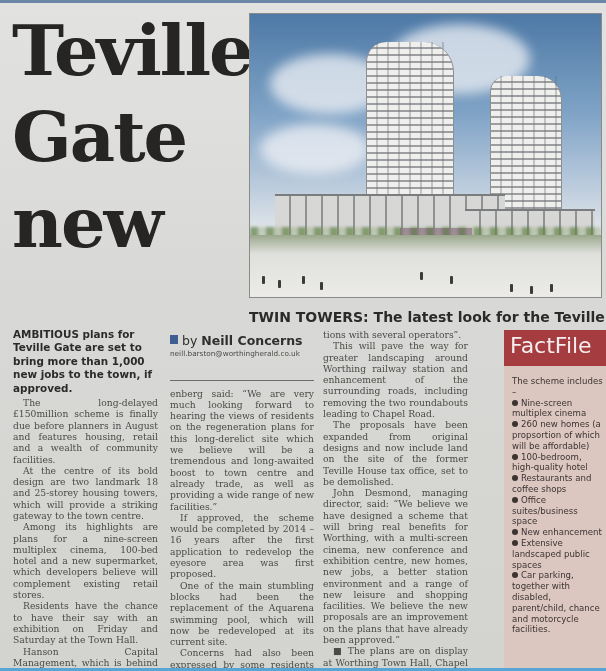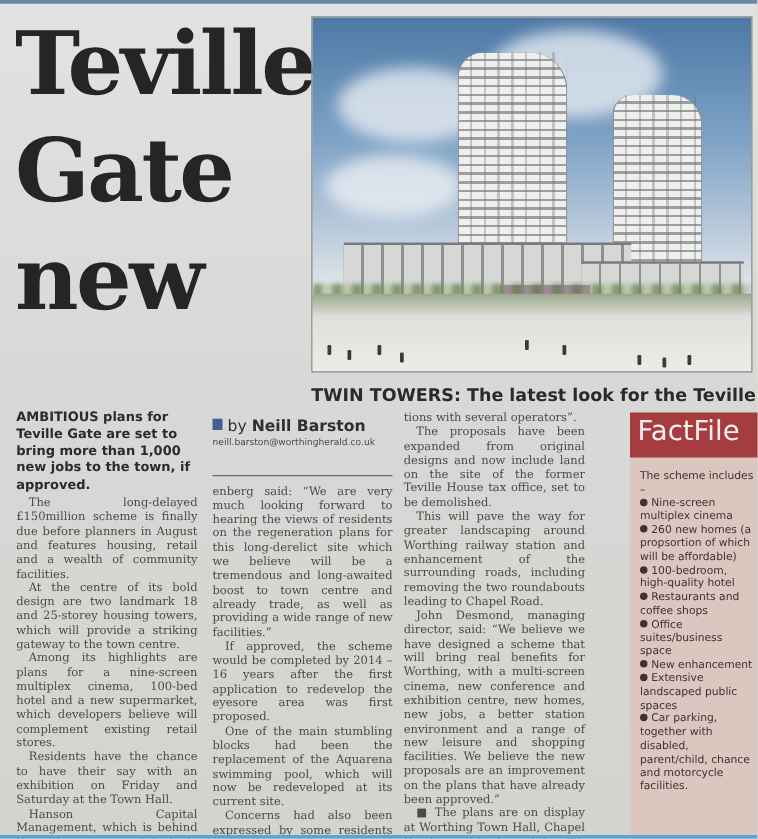--- a/index.html
+++ b/index.html
@@ -119,34 +119,34 @@
     <p>Among its highlights are plans for a nine-screen multiplex cinema, 100-bed hotel and a new supermarket, which developers believe will complement existing retail stores.</p>
     <p>Residents have the chance to have their say with an exhibition on Friday and Saturday at the Town Hall.</p>
     <p>Hanson Capital Management, which is behind the scheme, is confident its plans are viable after its previous attempt to develop the site stalled in 2006.</p>
 
   </div>
 
   <div class="col c2">
     <div class="byline">
       <span class="sq"></span>
       <span>by</span>
-      <b>Neill Barston</b>
+      <b>Neill Concerns</b>
     </div>
     <div class="email">neill.barston@worthingherald.co.uk</div>
     <p class="noindent">enberg said: “We are very much looking forward to hearing the views of residents on the regeneration plans for this long-derelict site which we believe will be a tremendous and long-awaited boost to town centre and already trade, as well as providing a wide range of new facilities.”</p>
     <p>If approved, the scheme would be completed by 2014 – 16 years after the first application to redevelop the eyesore area was first proposed.</p>
     <p>One of the main stumbling blocks had been the replacement of the Aquarena swimming pool, which will now be redeveloped at its current site.</p>
     <p>Concerns had also been expressed by some residents over the potential arrival of a second major Tesco store.</p>
 
   </div>
 
   <div class="col c3">
     <p class="noindent">tions with several operators”.</p>
+    <p>This will pave the way for greater landscaping around Worthing railway station and enhancement of the surrounding roads, including removing the two roundabouts leading to Chapel Road.</p>
     <p>The proposals have been expanded from original designs and now include land on the site of the former Teville House tax office, set to be demolished.</p>
-    <p>This will pave the way for greater landscaping around Worthing railway station and enhancement of the surrounding roads, including removing the two roundabouts leading to Chapel Road.</p>
     <p>John Desmond, managing director, said: “We believe we have designed a scheme that will bring real benefits for Worthing, with a multi-screen cinema, new conference and exhibition centre, new homes, new jobs, a better station environment and a range of new leisure and shopping facilities. We believe the new proposals are an improvement on the plans that have already been approved.”</p>
     <p>■ The plans are on display at Worthing Town Hall, Chapel Road on Friday, July 23, 9.30am-5pm and Saturday, July 24 10am-1pm.</p>
   </div>
 
   <div class="factfile">
     <div class="ff-head">FactFile</div>
     <div class="ff-body">
       <span class="ff-item">The scheme includes –</span>
       <span class="ff-item"><span class="dot"></span><span>Nine-screen multiplex cinema</span></span>
       <span class="ff-item"><span class="dot"></span><span>260 new homes (a propsortion of which will be affordable)</span></span>

